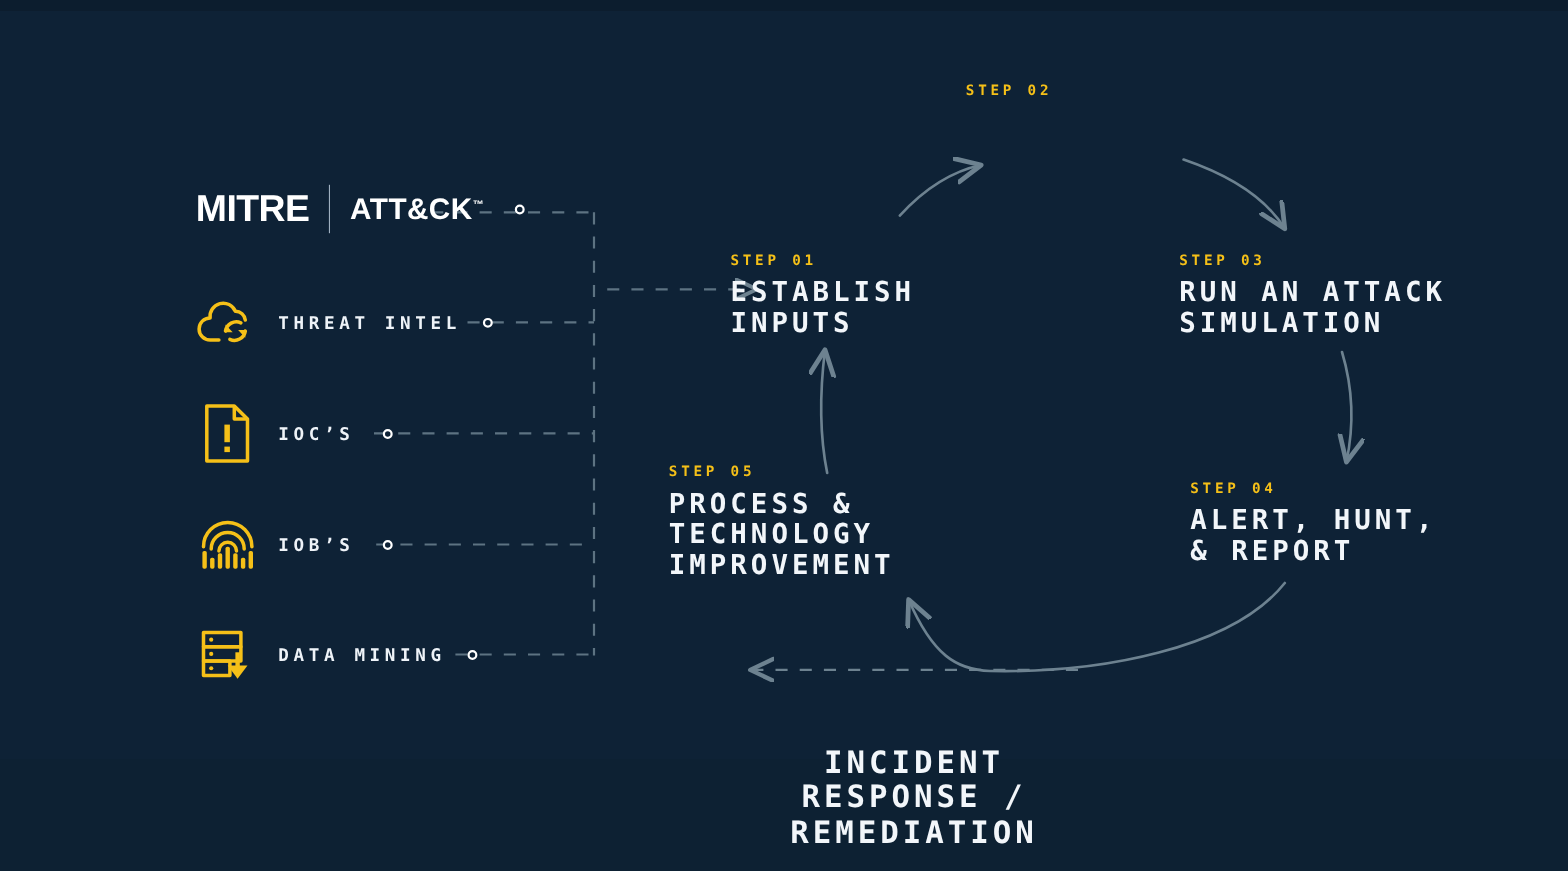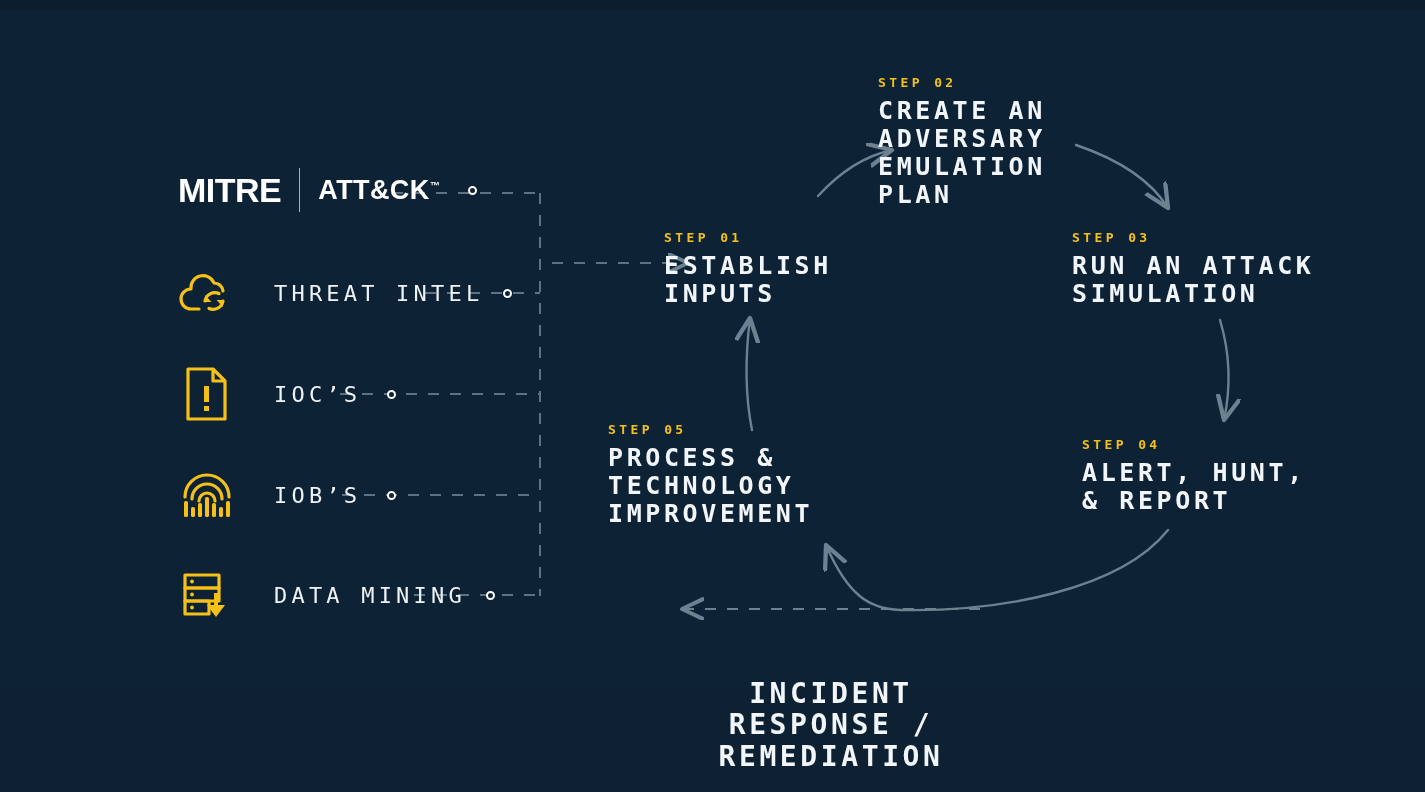--- a/index.html
+++ b/index.html
@@ -12,22 +12,22 @@
   .band-top{position:absolute;left:0;top:0;width:1425px;height:10px;background:#0c1d2e;}
   .band-bot{position:absolute;left:0;top:690px;width:1425px;height:102px;background:#0d2133;}
 
   
   #wires{position:absolute;left:0;top:0;width:1425px;height:792px;}
 
   
   .input-row{position:absolute;display:flex;align-items:center;}
   .icon-box{width:58px;height:58px;display:flex;align-items:center;justify-content:center;flex:0 0 auto;}
   .input-label{
-    color:#eef3f8;font-size:22px;font-weight:400;letter-spacing:4.2px;
-    margin-left:38px;white-space:nowrap;
+    color:#eef3f8;font-size:16px;font-weight:700;letter-spacing:4.2px;
+    margin-left:17px;white-space:nowrap;
     font-family:"DejaVu Sans Mono", monospace;
   }
   .node-dot{
     width:9px;height:9px;border-radius:50%;
     border:2px solid #ffffff;background:#0e2236;
     box-sizing:border-box;flex:0 0 auto;
   }
 
   
   .mitre-wrap{position:absolute;left:178px;top:168px;display:flex;align-items:center;}
@@ -177,24 +177,20 @@
   </div>
 
   <div class="step" style="left:664px;top:230px;width:220px;">
     <div class="step-kicker">STEP 01</div>
     <div class="step-title">ESTABLISH
 INPUTS</div>
   </div>
 
   <div class="step" style="left:878px;top:75px;width:220px;">
     <div class="step-kicker">STEP 02</div>
-    <div class="step-title">CREATE AN
-ADVERSARY
-EMULATION
-PLAN</div>
   </div>
 
   <div class="step" style="left:1072px;top:230px;width:262px;">
     <div class="step-kicker">STEP 03</div>
     <div class="step-title">RUN AN ATTACK
 SIMULATION</div>
   </div>
 
   <div class="step" style="left:1082px;top:437px;width:242px;">
     <div class="step-kicker">STEP 04</div>

